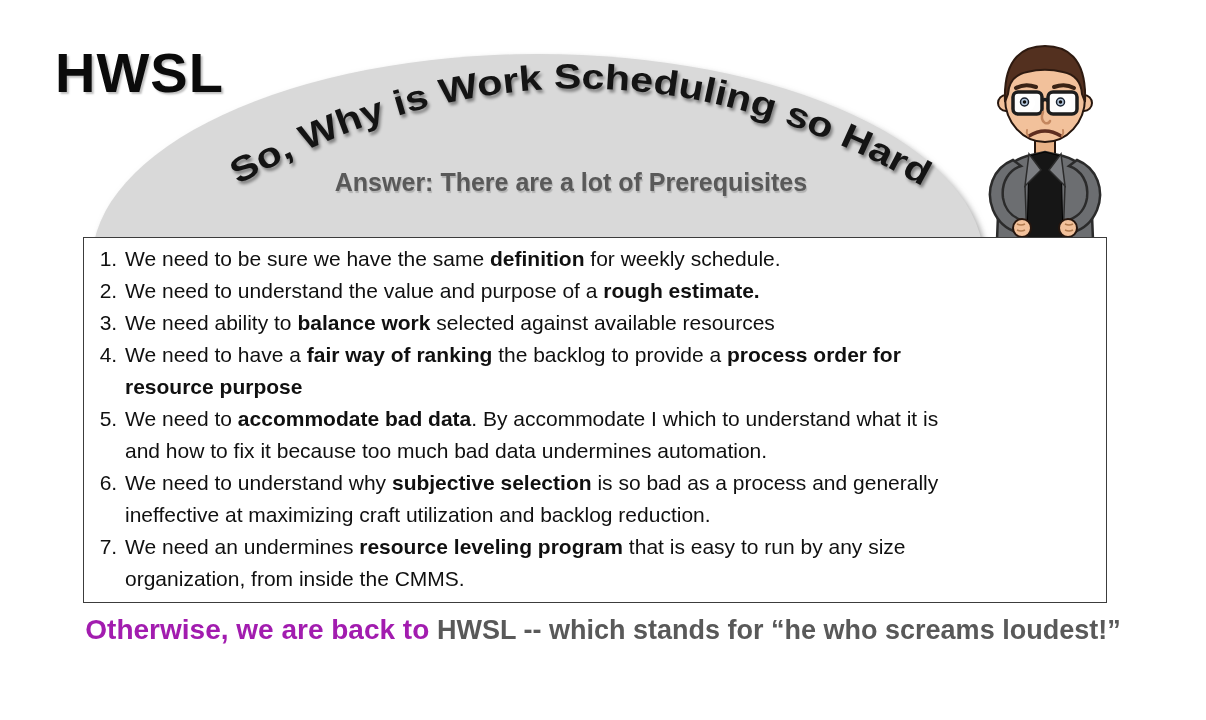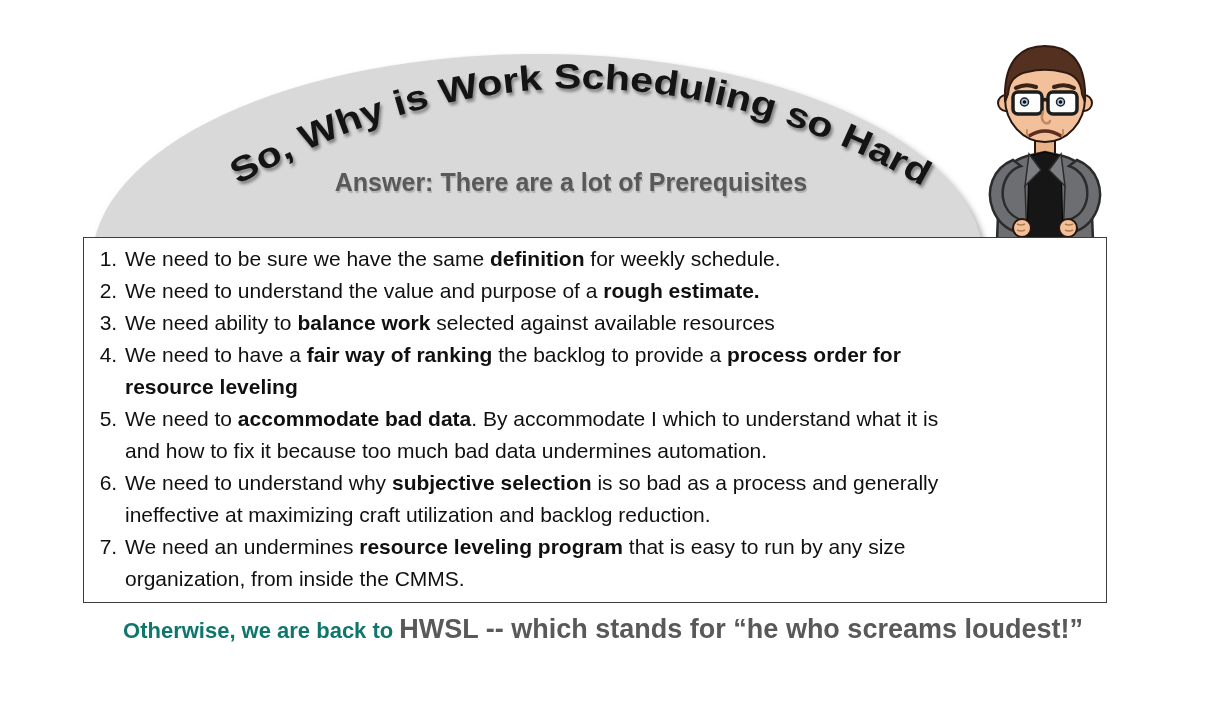--- a/index.html
+++ b/index.html
@@ -39,39 +39,40 @@
   .listbox ol{
     margin:0; padding:5px 12px 0 39px;
     font-size:21px; line-height:32px; color:#101010;
   }
   .listbox li{padding-left:2px;}
   .listbox .b{font-weight:bold;}
   .footer{
     position:absolute; left:0; top:614px; width:1206px; text-align:center; z-index:4;
     white-space:nowrap;
   }
-  .footer .f1{font-size:22px; font-weight:bold; color:#0f766e;}
+  .footer .f1{font-size:28px; font-weight:bold; color:#a21caf;}
   .footer .f2{font-size:27px; font-weight:bold; color:var(--gray,#595959);}
 </style>
 </head>
 <body>
 
 <div class="slide" style="--dome: #d9d9d9; --gray: #595959;">
 
   <div class="dome"></div>
 
   <svg class="arc-svg" viewBox="0 0 1206 720" aria-hidden="true">
     <defs>
       <path id="arcpath" d="M 238 185 Q 579 -8 920 185" fill="none"></path>
     </defs>
     <text class="arc-text">
       <textPath href="#arcpath" xlink:href="#arcpath" textLength="745" lengthAdjust="spacingAndGlyphs">So, Why is Work Scheduling so Hard?</textPath>
     </text>
   </svg>
 
+  <div class="logo">HWSL</div>
 
   <div class="subtitle">Answer: There are a lot of Prerequisites</div>
 
   <svg class="character" viewBox="0 0 152 200" aria-hidden="true">
 
     <circle cx="23" cy="63" r="8" fill="#f2c19b" stroke="#26160e" stroke-width="2"></circle>
     <circle cx="101" cy="63" r="8" fill="#f2c19b" stroke="#26160e" stroke-width="2"></circle>
 
     <rect x="52" y="92" width="20" height="26" fill="#e8b287" stroke="#26160e" stroke-width="2"></rect>
 
@@ -113,21 +114,21 @@
     <path d="M 34 184 Q 38 186 42 184 M 34 190 Q 38 192 42 190" fill="none" stroke="#b07a4e" stroke-width="1.5"></path>
     <circle cx="85" cy="188" r="9" fill="#f2c19b" stroke="#26160e" stroke-width="2"></circle>
     <path d="M 82 184 Q 86 186 90 184 M 82 190 Q 86 192 90 190" fill="none" stroke="#b07a4e" stroke-width="1.5"></path>
   </svg>
 
   <div class="listbox">
     <ol>
         <li><span>We need to be sure we have the same </span><span class="b">definition</span><span> for weekly schedule.</span></li>
         <li><span>We need to understand the value and purpose of a </span><span class="b">rough estimate.</span></li>
         <li><span>We need ability to </span><span class="b">balance work</span><span> selected against available resources</span></li>
-        <li><span>We need to have a </span><span class="b">fair way of ranking</span><span> the backlog to provide a </span><span class="b">process order for</span><br><span class="b">resource leveling</span></li>
+        <li><span>We need to have a </span><span class="b">fair way of ranking</span><span> the backlog to provide a </span><span class="b">process order for</span><br><span class="b">resource purpose</span></li>
         <li><span>We need to </span><span class="b">accommodate bad data</span><span>. By accommodate I which to understand what it is</span><br><span>and how to fix it because too much bad data undermines automation.</span></li>
         <li><span>We need to understand why </span><span class="b">subjective selection</span><span> is so bad as a process and generally</span><br><span>ineffective at maximizing craft utilization and backlog reduction.</span></li>
         <li><span>We need an undermines </span><span class="b">resource leveling program</span><span> that is easy to run by any size</span><br><span>organization, from inside the CMMS.</span></li>
       </ol>
   </div>
 
   <div class="footer"><span class="f1">Otherwise, we are back to </span><span class="f2">HWSL -- which stands for “he who screams loudest!”</span></div>
 
 </div>
 

